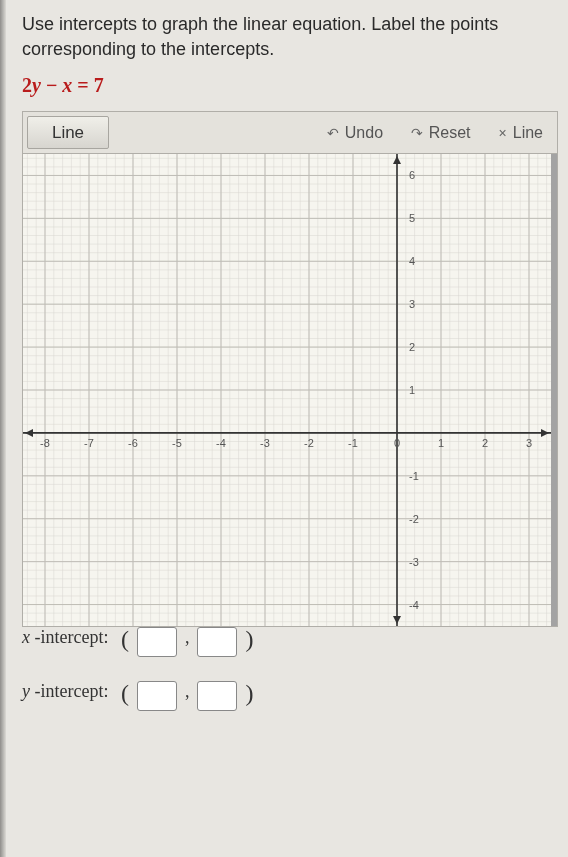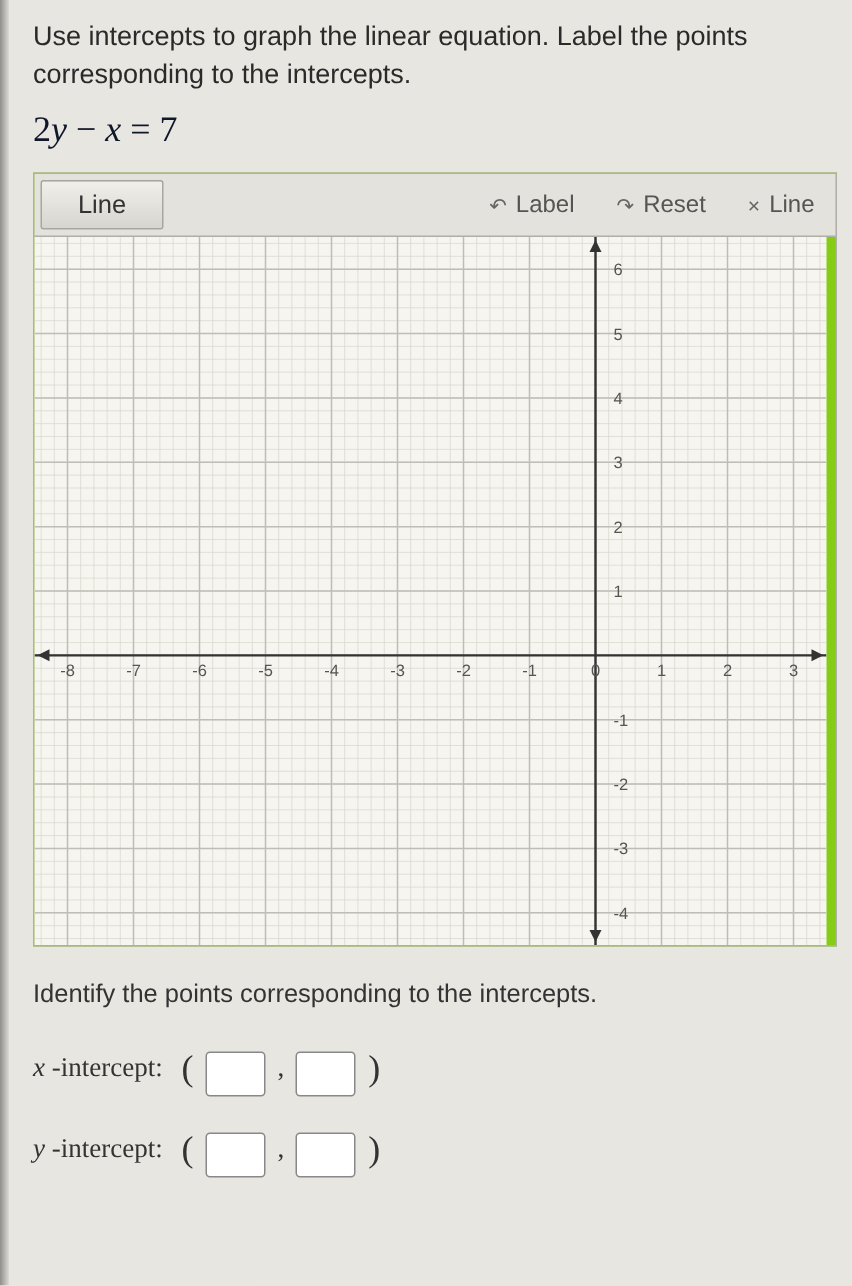--- a/index.html
+++ b/index.html
@@ -18,29 +18,30 @@
       width: 562px;
       height: 857px;
     }
     .instruction {
       font-size: 18px;
       color: #2a2a2a;
       line-height: 1.4;
       margin-bottom: 12px;
     }
     .equation {
-      font-size: 24px;
-      color: #0f172a;
+      font-size: 20px;
+      color: #b91c1c;
       font-family: 'Times New Roman', serif;
       margin-bottom: 14px;
+      font-weight: bold;
     }
     .equation .var { font-style: italic; }
     .graph-widget {
       border: 1px solid #b0aea8;
-      background: #84cc16;
+      background: #a3a3a3;
       position: relative;
       width: 536px;
       text-align: right;
     }
     .toolbar {
       display: flex;
       align-items: stretch;
       height: 42px;
       background: #e4e2dc;
       border-bottom: 1px solid #b0aea8;
@@ -125,21 +126,21 @@
   <p class="equation">
     <span>2</span><span class="var">y</span><span> − </span><span class="var">x</span><span> = 7</span>
   </p>
 
   <div class="graph-widget">
     <div class="toolbar">
       <div class="tool-line-btn">Line</div>
       <div class="toolbar-spacer"></div>
       <div class="toolbar-btn">
         <span class="icon">↶</span>
-        <span>Label</span>
+        <span>Undo</span>
       </div>
       <div class="toolbar-btn">
         <span class="icon">↷</span>
         <span>Reset</span>
       </div>
       <div class="toolbar-btn">
         <span class="icon">×</span>
         <span>Line</span>
       </div>
     </div>
@@ -308,21 +309,20 @@
           <text x="386" y="240" font-size="11" fill="#555" font-family="Arial" text-anchor="start">1</text>
           <text x="386" y="197.09090909090907" font-size="11" fill="#555" font-family="Arial" text-anchor="start">2</text>
           <text x="386" y="154.1818181818182" font-size="11" fill="#555" font-family="Arial" text-anchor="start">3</text>
           <text x="386" y="111.27272727272731" font-size="11" fill="#555" font-family="Arial" text-anchor="start">4</text>
           <text x="386" y="68.36363636363637" font-size="11" fill="#555" font-family="Arial" text-anchor="start">5</text>
           <text x="386" y="25.45454545454544" font-size="11" fill="#555" font-family="Arial" text-anchor="start">6</text>
         </svg>
     </div>
   </div>
 
-  <p class="prompt2">Identify the points corresponding to the intercepts.</p>
 
   <div class="intercept-row">
     <span class="label"><span class="ivar">x</span><span> -intercept:</span></span>
     &nbsp;
     <span class="big-paren">(</span>
     <input class="intercept-input" type="text" style="">
     <span>,</span>
     <input class="intercept-input" type="text" style="">
     <span class="big-paren">)</span>
   </div>

